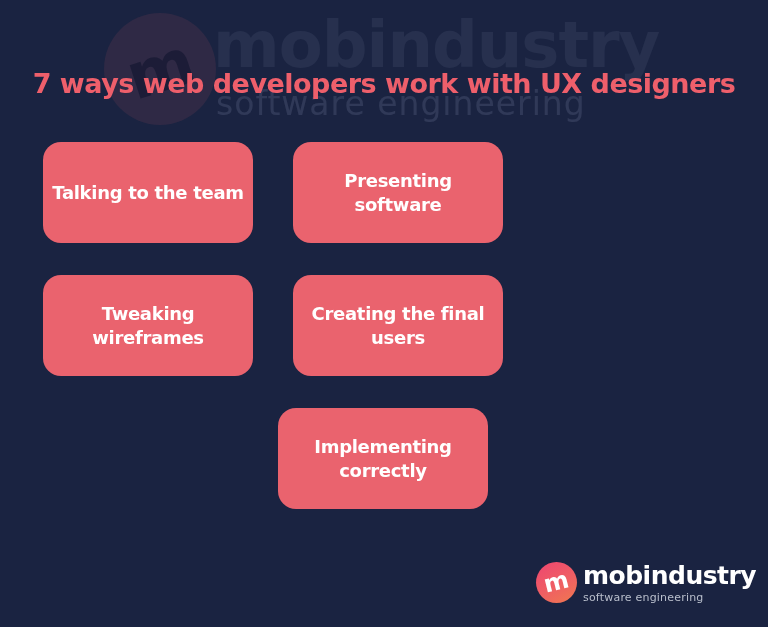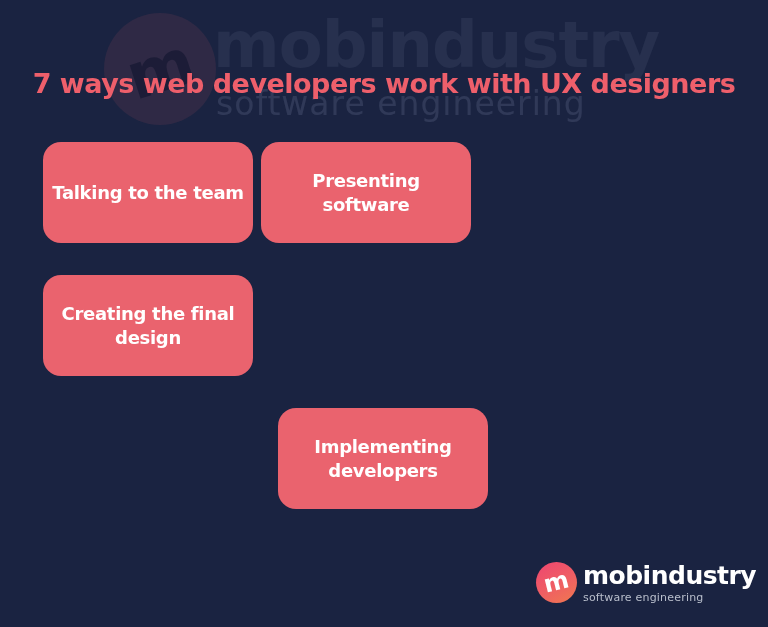--- a/index.html
+++ b/index.html
@@ -48,21 +48,21 @@
     font-size:27px;font-weight:bold;letter-spacing:-0.5px;
     color:#ee5f6b;
     white-space:nowrap;
   }
 
   
   .grid{
     position:absolute;left:43px;top:142px;width:680px;
     display:flex;flex-direction:column;gap:32px;
   }
-  .row{display:flex;gap:8px;justify-content:flex-start;}
+  .row{display:flex;gap:40px;justify-content:flex-start;}
   .row.center{justify-content:center;}
   .card{
     width:210px;height:101px;
     background:#ea636e;
     border-radius:18px;
     display:flex;align-items:center;justify-content:center;
     box-sizing:border-box;padding:6px 8px;
   }
   .card-label{
     color:#ffffff;font-weight:bold;font-size:18px;
@@ -113,28 +113,32 @@
       <div class="card">
         <span class="card-label">Talking to the team</span>
       </div>
       <div class="card">
         <span class="card-label">Presenting
 software</span>
       </div>
     </div>
     <div class="row">
       <div class="card">
+        <span class="card-label">Tweaking
+wireframes</span>
+      </div>
+      <div class="card">
         <span class="card-label">Creating the final
-design</span>
+users</span>
       </div>
     </div>
     <div class="row center">
       <div class="card">
         <span class="card-label">Implementing
-developers</span>
+correctly</span>
       </div>
     </div>
   </div>
 
   <div class="logo">
     <div class="logo-mark">
       <span class="logo-mark-m">m</span>
     </div>
     <div class="logo-text">
       <span class="logo-brand">mobindustry</span>

